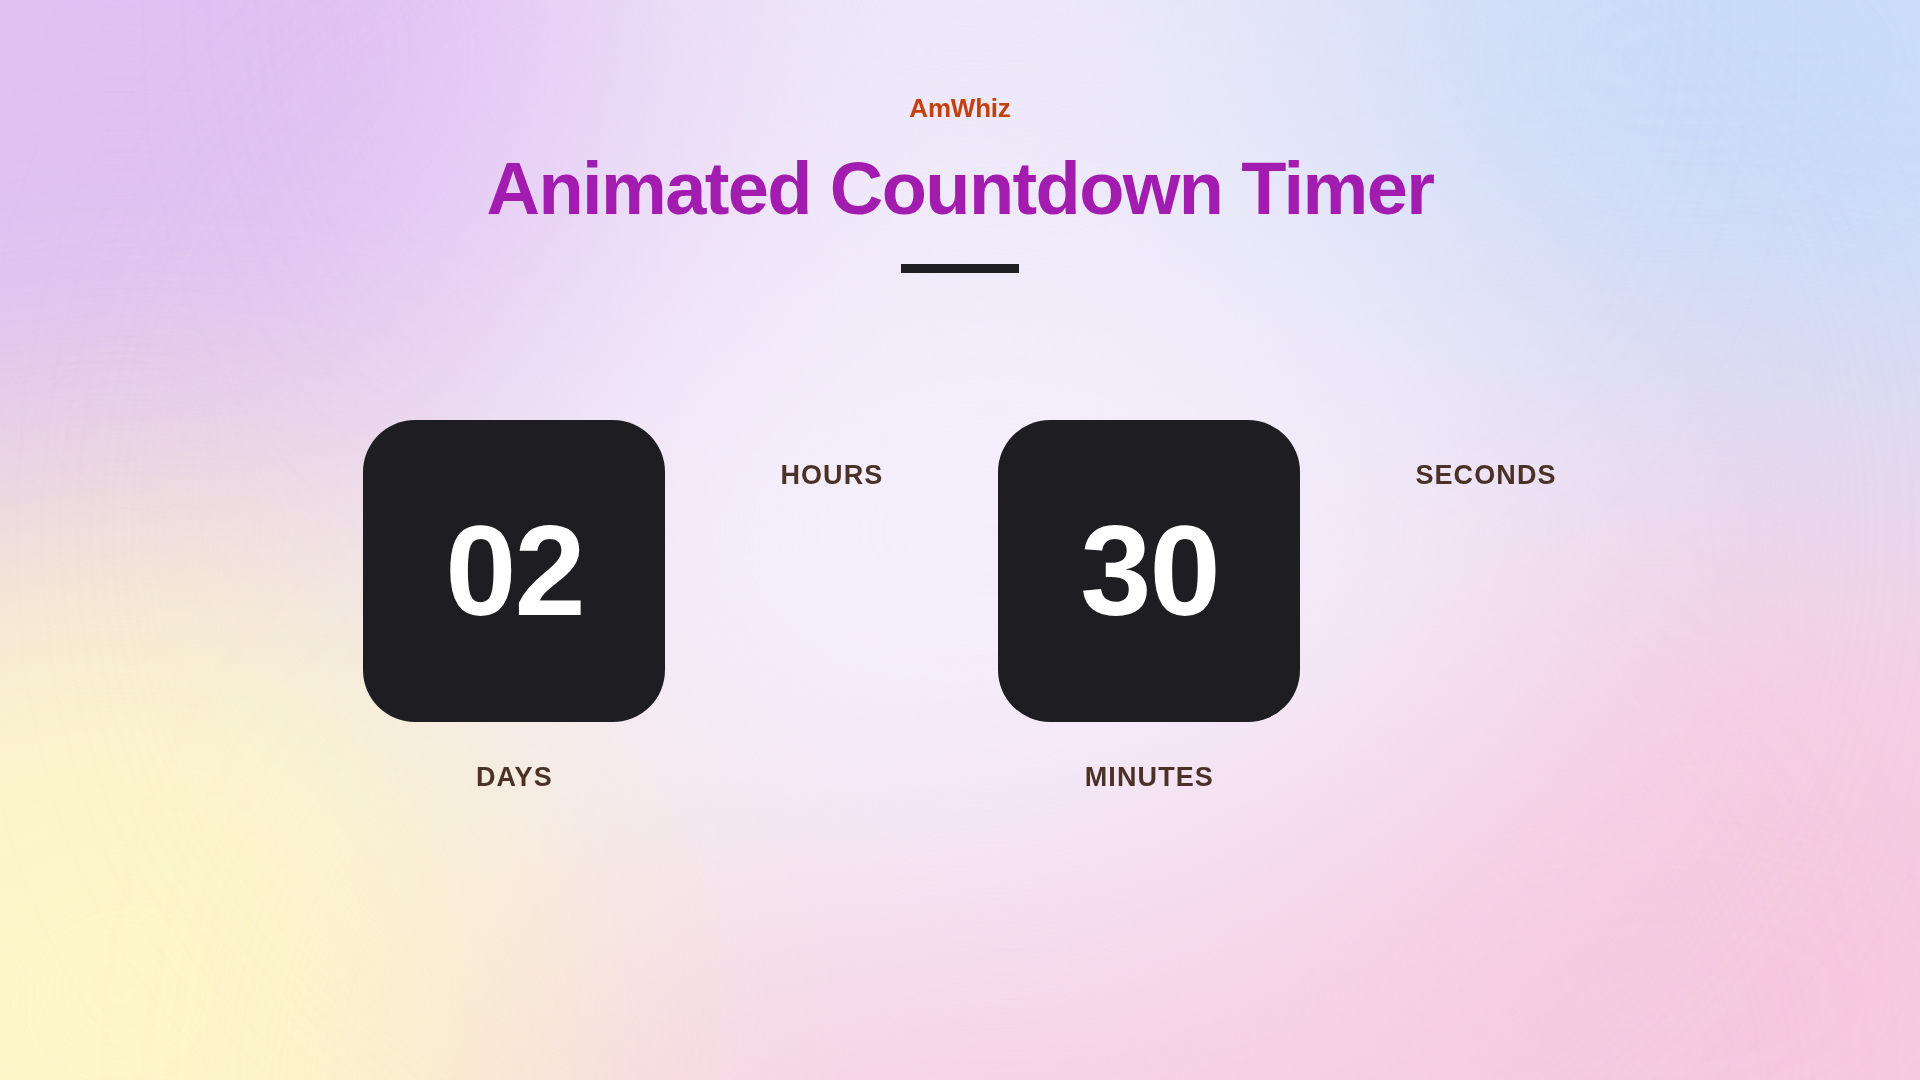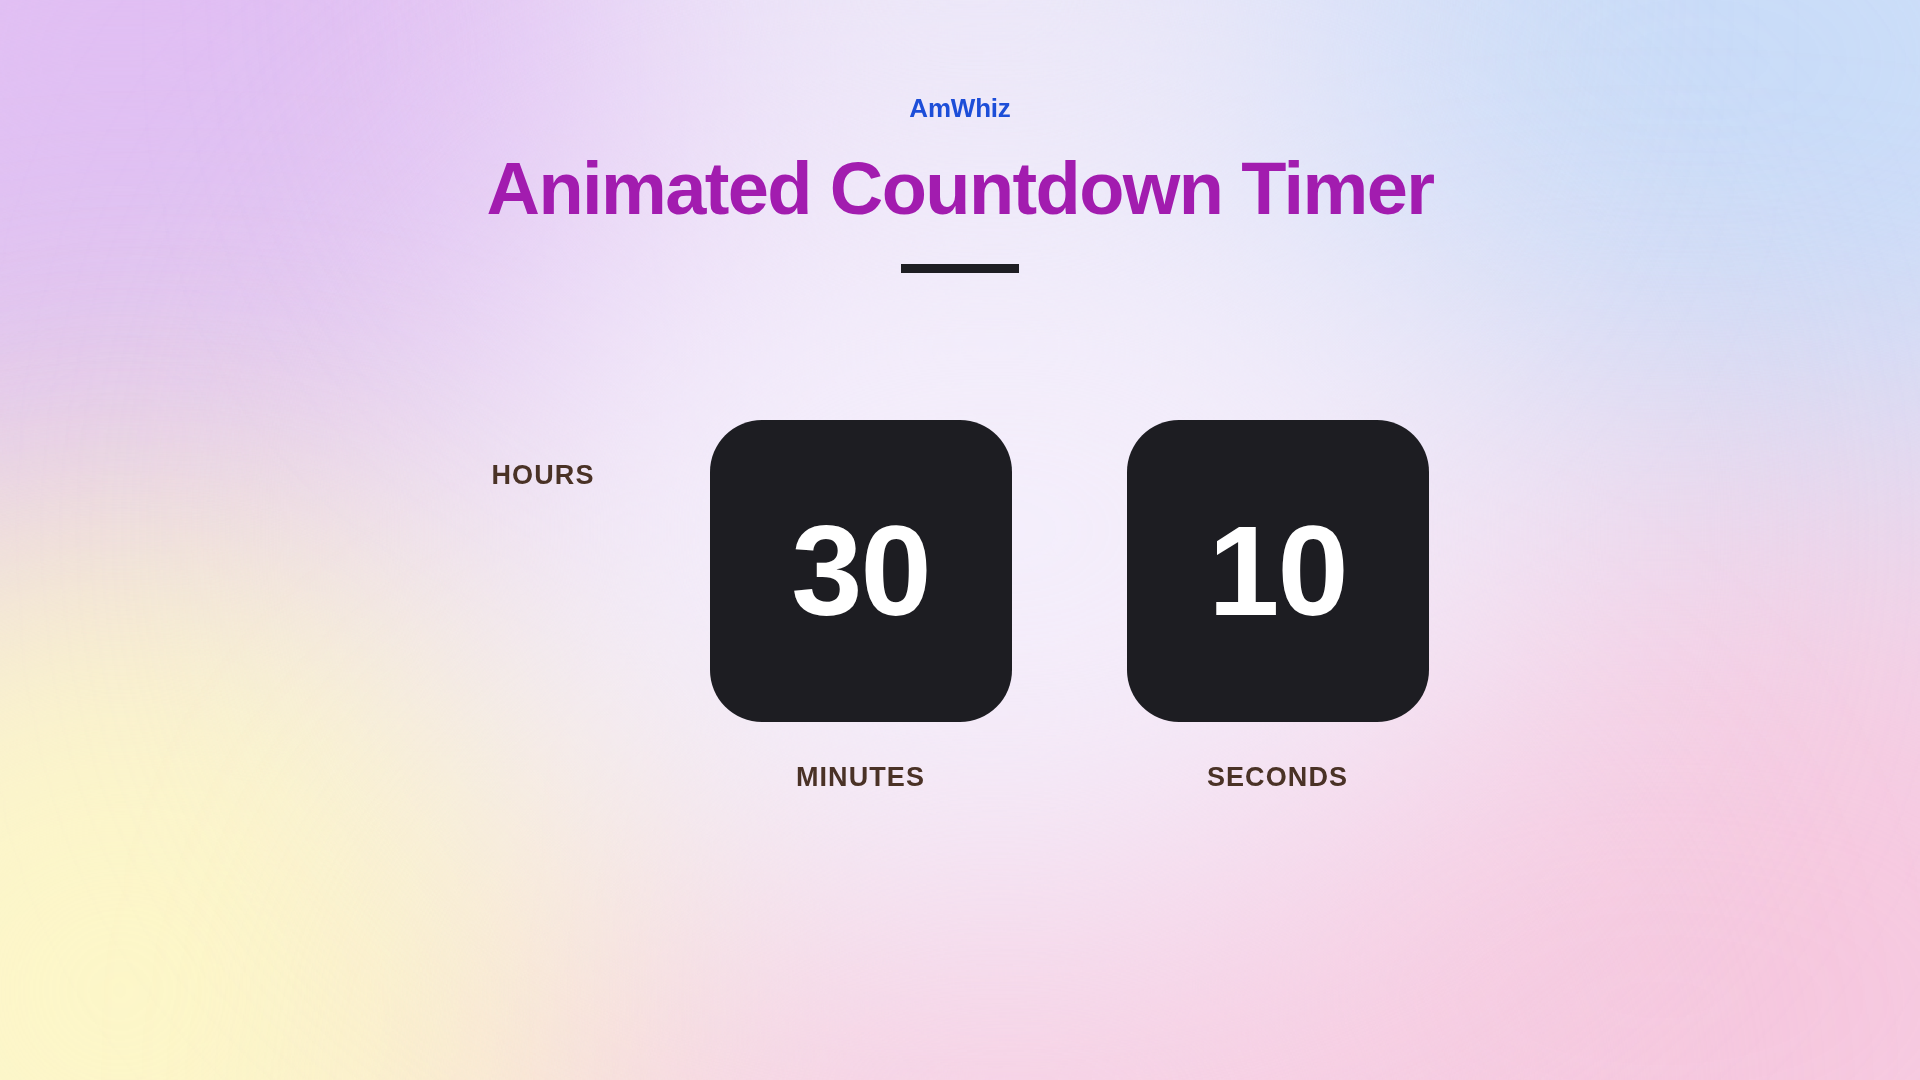--- a/index.html
+++ b/index.html
@@ -86,21 +86,21 @@
     display: flex;
     flex-direction: column;
     align-items: center;
   }
 
   #brand {
     margin-top: 95px;
     font-size: 26px;
     font-weight: bold;
     letter-spacing: -0.2px;
-    color: #1d4ed8;
+    color: #c2410c;
     line-height: 1;
   }
 
   #page-title {
     margin-top: 29px;
     font-size: 74px;
     font-weight: bold;
     letter-spacing: -1.6px;
     color: #a21caf;
     line-height: 1.06;
@@ -175,33 +175,36 @@
 <div id="page">
 
   <div id="brand">AmWhiz</div>
 
   <h1 id="page-title">Animated Countdown Timer</h1>
 
   <div id="title-divider"></div>
 
   <div id="timer">
 
+    <div class="timer-unit">
+      <div class="timer-box">
+        <span class="timer-value">02</span>
+      </div>
+      <div class="timer-label">DAYS</div>
+    </div>
 
     <div class="timer-unit">
       <div class="timer-label">HOURS</div>
     </div>
 
     <div class="timer-unit">
       <div class="timer-box">
         <span class="timer-value">30</span>
       </div>
       <div class="timer-label">MINUTES</div>
     </div>
 
     <div class="timer-unit">
-      <div class="timer-box">
-        <span class="timer-value">10</span>
-      </div>
       <div class="timer-label">SECONDS</div>
     </div>
 
   </div>
 </div>
 
 </body></html>

